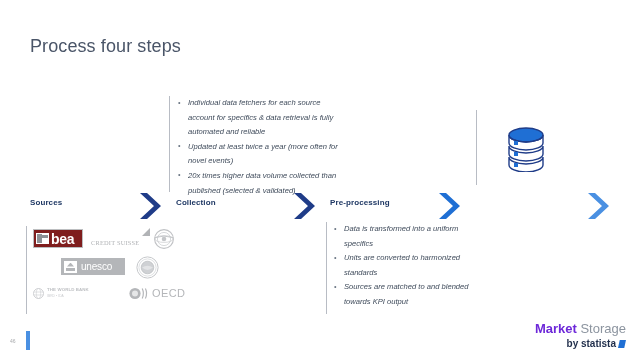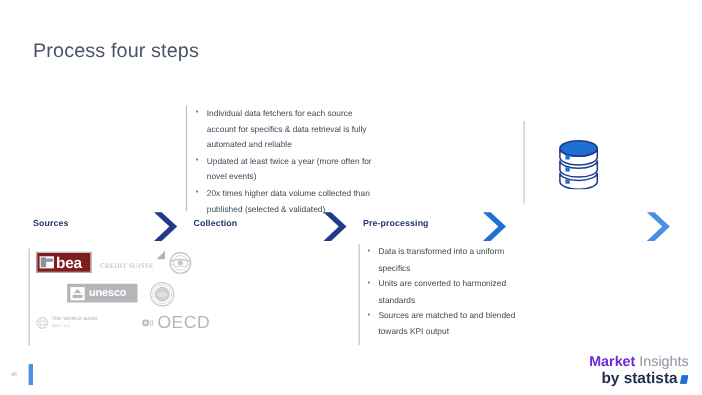--- a/index.html
+++ b/index.html
@@ -71,20 +71,21 @@
     font-size: 7.6px;
     color: #3f4b5b;
     line-height: 14.6px;
   }
   .bullets-top    { left: 178px; top: 96px;  width: 168px; }
   .bullets-bottom { left: 334px; top: 222px; width: 150px; }
   .bullets ul {
     margin: 0;
     padding: 0;
     list-style: none;
+    font-style: italic;
   }
   .bullets li {
     position: relative;
     padding-left: 10px;
     margin: 0 0 0 0;
   }
   .bullets li::before {
     content: "\2022";
     position: absolute;
     left: 0;
@@ -159,60 +160,60 @@
   .logo-unesco .un-box::before {
     content: ""; position: absolute; left: 2px; top: 7px;
     width: 9px; height: 3px; background: #b4b6b9;
   }
   .logo-unesco .un-box::after {
     content: ""; position: absolute; left: 3px; top: 2px;
     width: 7px; height: 4px; background: #b4b6b9;
     clip-path: polygon(50% 0, 100% 100%, 0 100%);
   }
   .logo-unesco .un-text {
-    color: #ffffff; font-size: 10px; font-weight: bold; margin-left: 4px;
+    color: #ffffff; font-size: 10px; font-weight: normal; margin-left: 4px;
     letter-spacing: -0.2px; line-height: 11px;
   }
 
   
   .logo-imf { left: 103px; top: 28px; width: 23px; height: 23px; }
 
   
   .logo-wb { left: 0px; top: 58px; width: 62px; height: 14px;
              display: flex; align-items: center; }
   .logo-wb .wb-text {
     font-size: 4.4px; color: #bfc1c4; font-weight: bold;
     line-height: 6px; margin-left: 3px; letter-spacing: 0.1px;
   }
   .logo-wb .wb-sub { font-size: 3.2px; font-weight: normal; color: #c9cbce; }
 
   
   .logo-oecd { left: 96px; top: 57px; width: 62px; height: 16px;
                display: flex; align-items: center; }
   .logo-oecd .oecd-text {
-    font-size: 16px; color: #b4b6b9; letter-spacing: 0.4px;
+    font-size: 11px; color: #b4b6b9; letter-spacing: 0.4px;
     margin-left: 3px; line-height: 13px;
   }
 
   
   .brand {
     position: absolute;
     right: 12px;
     bottom: 10px;
     text-align: right;
   }
   .brand-line1 {
     font-size: 13px;
     color: #8c949f;
     line-height: 16px;
     white-space: nowrap;
   }
   .brand-line1 b { color: #6d28d9; font-weight: bold; }
   .brand-line2 {
-    font-size: 14px;
+    font-size: 10px;
     color: #1f2d4a;
     font-weight: bold;
     line-height: 11px;
     white-space: nowrap;
     margin-top: 1px;
   }
   .brand-line2 .by { font-weight: bold; }
   .statista-mark {
     display: inline-block;
     width: 8px; height: 8px;
@@ -363,21 +364,21 @@
         <path d="M16.4 1.6 Q18.8 6.5 16.4 11.4" fill="none" stroke="#b4b6b9" stroke-width="1.2"></path>
       </svg>
       <span class="oecd-text">OECD</span>
     </div>
 
   </div>
 
   <div class="brand">
     <div class="brand-line1">
       <b>Market</b>
-      <span>Insights</span>
+      <span>Storage</span>
     </div>
     <div class="brand-line2">
       <span class="by">by statista</span><span class="statista-mark"></span>
     </div>
   </div>
 
   <div class="page-num">46</div>
   <div class="page-marker"></div>
 
 </div>

